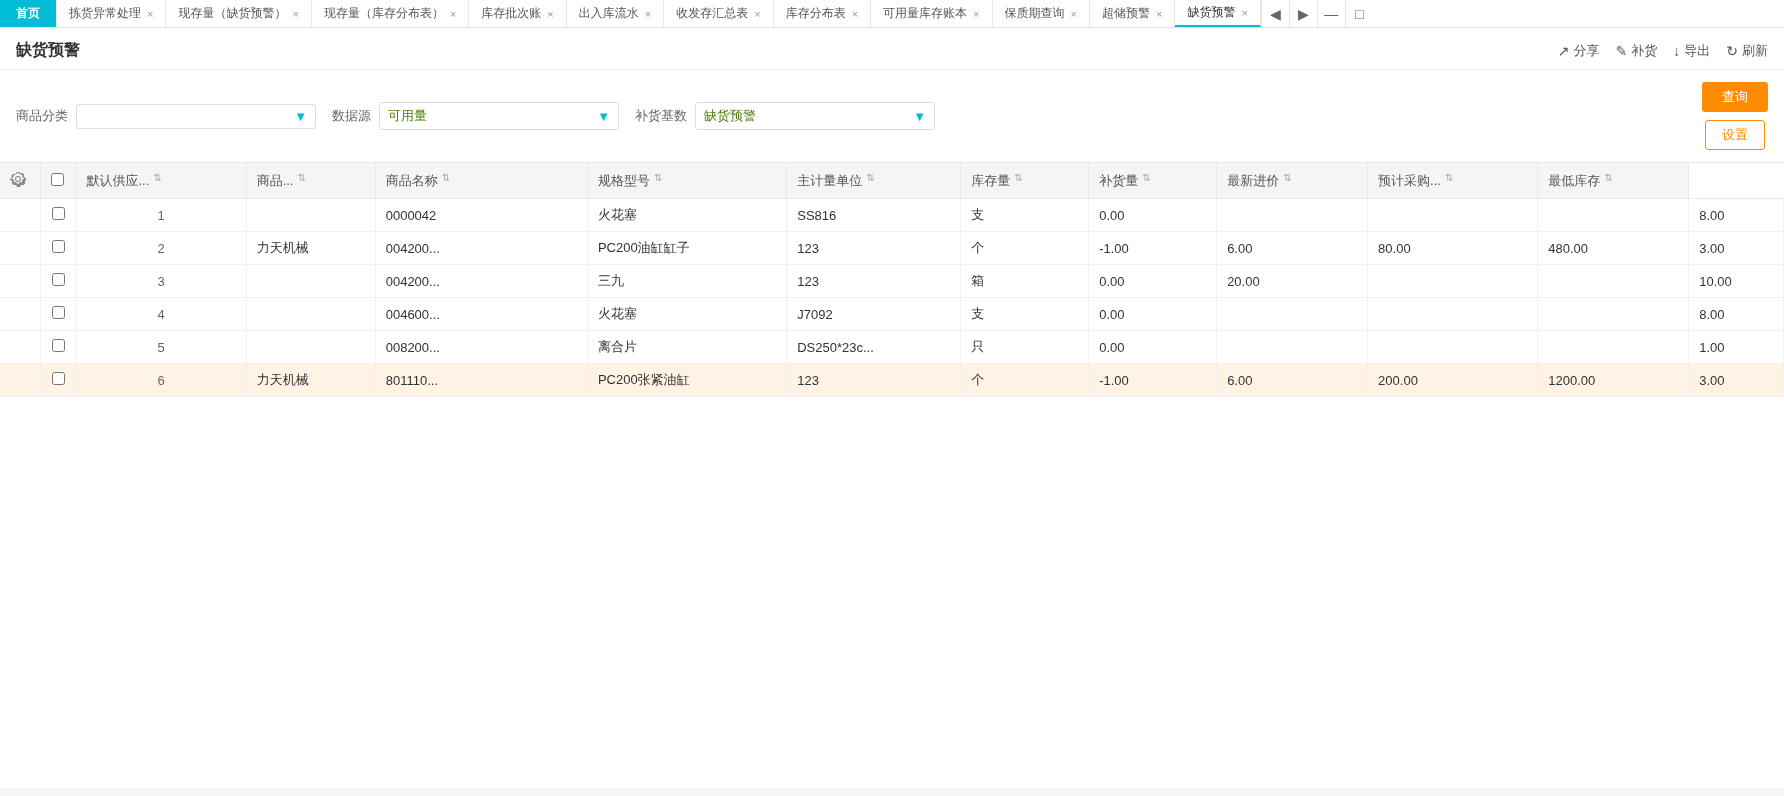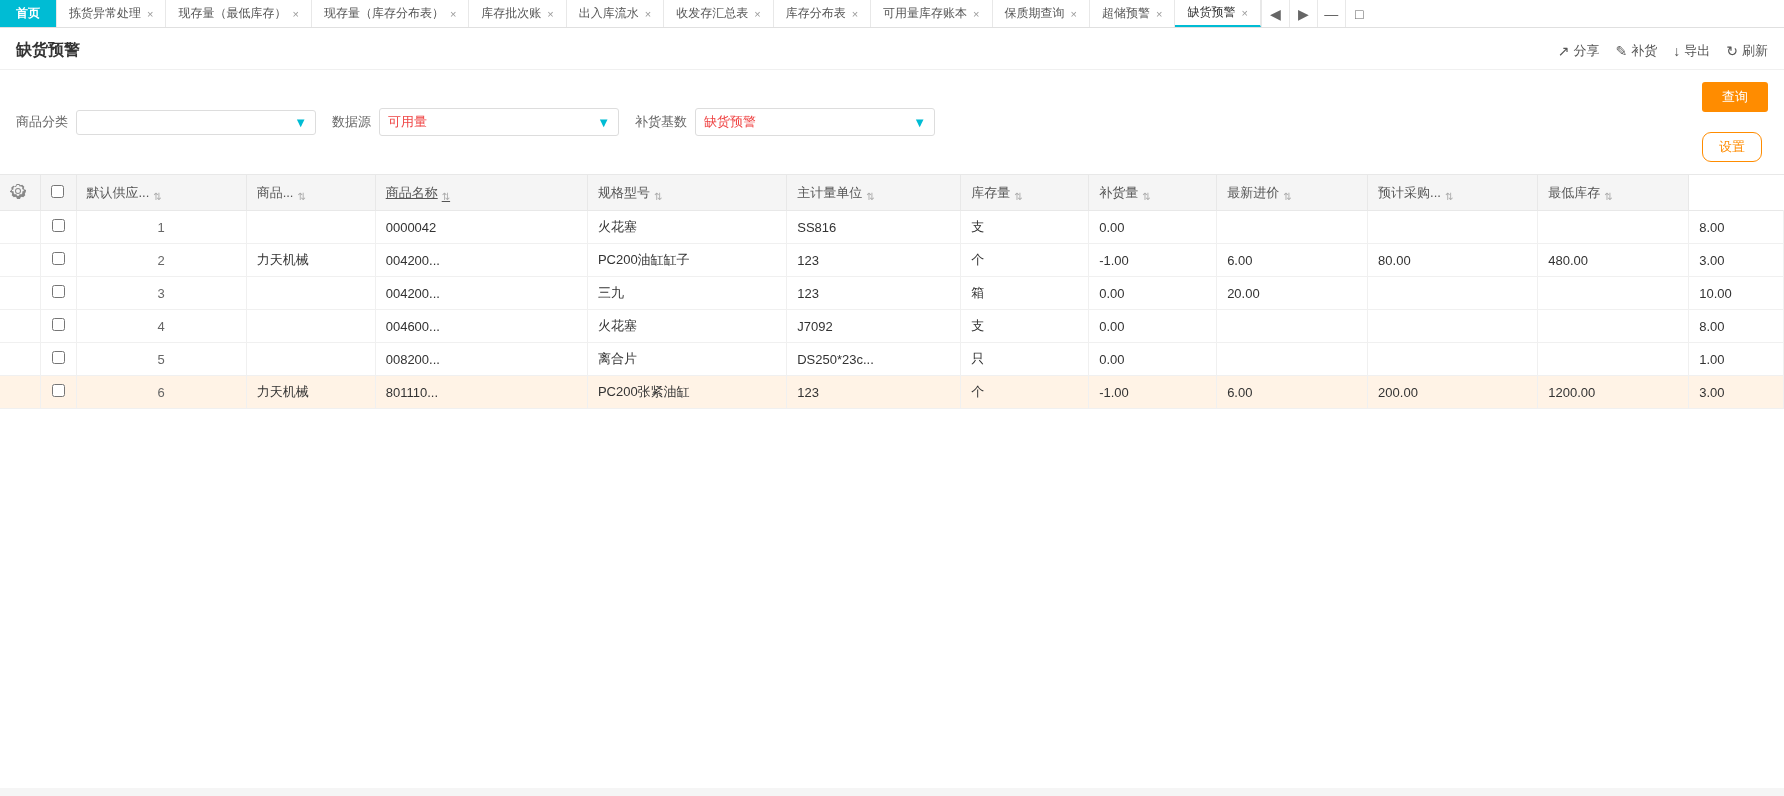--- a/index.html
+++ b/index.html
@@ -116,47 +116,47 @@
       padding: 4px 8px;
       min-width: 180px;
       background: #fff;
       cursor: pointer;
       justify-content: space-between;
       font-size: 13px;
       color: #333;
     }
     .filter-select-wide { min-width: 240px; }
     .filter-select .arrow { color: #00bcd4; margin-left: 8px; }
-    .filter-value { color: #ef4444; }
+    .filter-value { color: #4d7c0f; }
 
     .btn-query {
       background: #ff8c00;
       color: #fff;
       border: none;
       border-radius: 3px;
       padding: 6px 20px;
       cursor: pointer;
       font-size: 13px;
     }
     .btn-settings {
       background: #fff;
       color: #ff8c00;
       border: 1px solid #ff8c00;
-      border-radius: 9px;
+      border-radius: 3px;
       padding: 5px 16px;
       cursor: pointer;
       font-size: 13px;
     }
 
     .filter-right {
       margin-left: auto;
       display: flex;
       flex-direction: column;
-      gap: 20px;
-      align-items: flex-start;
+      gap: 8px;
+      align-items: center;
     }
 
     
     .table-container {
       padding: 0 0;
       overflow-x: auto;
     }
     table {
       width: 100%;
       border-collapse: collapse;
@@ -170,21 +170,21 @@
     thead th {
       padding: 8px 10px;
       text-align: left;
       font-weight: normal;
       color: #555;
       border-right: 1px solid #e8e8e8;
       white-space: nowrap;
     }
     thead th .th-content {
       display: flex;
-      align-items: flex-end;
+      align-items: flex-start;
       gap: 4px;
     }
     .sort-icon { color: #aaa; font-size: 10px; }
     tbody tr {
       border-bottom: 1px solid #f0f0f0;
     }
     tbody tr.highlighted { background: #fff3e6; }
     tbody td {
       padding: 7px 10px;
       color: #333;
@@ -202,21 +202,21 @@
 
 <div class="tab-bar">
   <div class="tab-item home">
     <span>首页</span>
   </div>
   <div class="tab-item">
     <span>拣货异常处理</span>
     <span class="tab-close">×</span>
   </div>
   <div class="tab-item">
-    <span>现存量（最低库存）</span>
+    <span>现存量（缺货预警）</span>
     <span class="tab-close">×</span>
   </div>
   <div class="tab-item">
     <span>现存量（库存分布表）</span>
     <span class="tab-close">×</span>
   </div>
   <div class="tab-item">
     <span>库存批次账</span>
     <span class="tab-close">×</span>
   </div>
@@ -336,21 +336,21 @@
               <span>默认供应...</span>
               <span class="sort-icon">⇅</span>
             </div>
           </th>
           <th>
             <div class="th-content">
               <span>商品...</span>
               <span class="sort-icon">⇅</span>
             </div>
           </th>
-          <th style="min-width:120px;text-decoration:underline;">
+          <th style="min-width:120px;">
             <div class="th-content">
               <span>商品名称</span>
               <span class="sort-icon">⇅</span>
             </div>
           </th>
           <th>
             <div class="th-content">
               <span>规格型号</span>
               <span class="sort-icon">⇅</span>
             </div>

